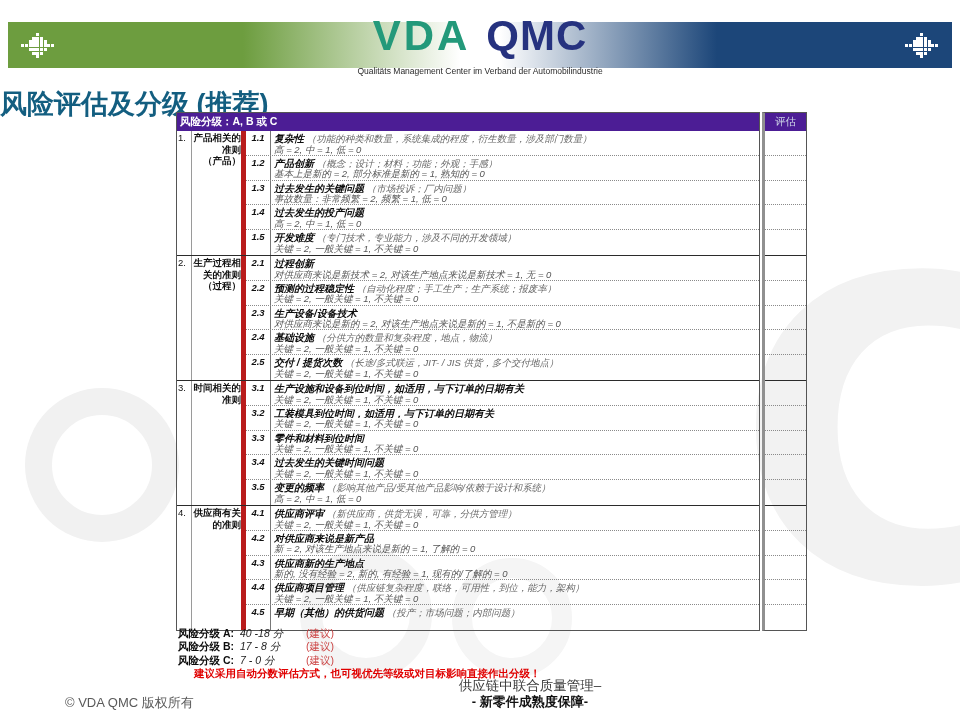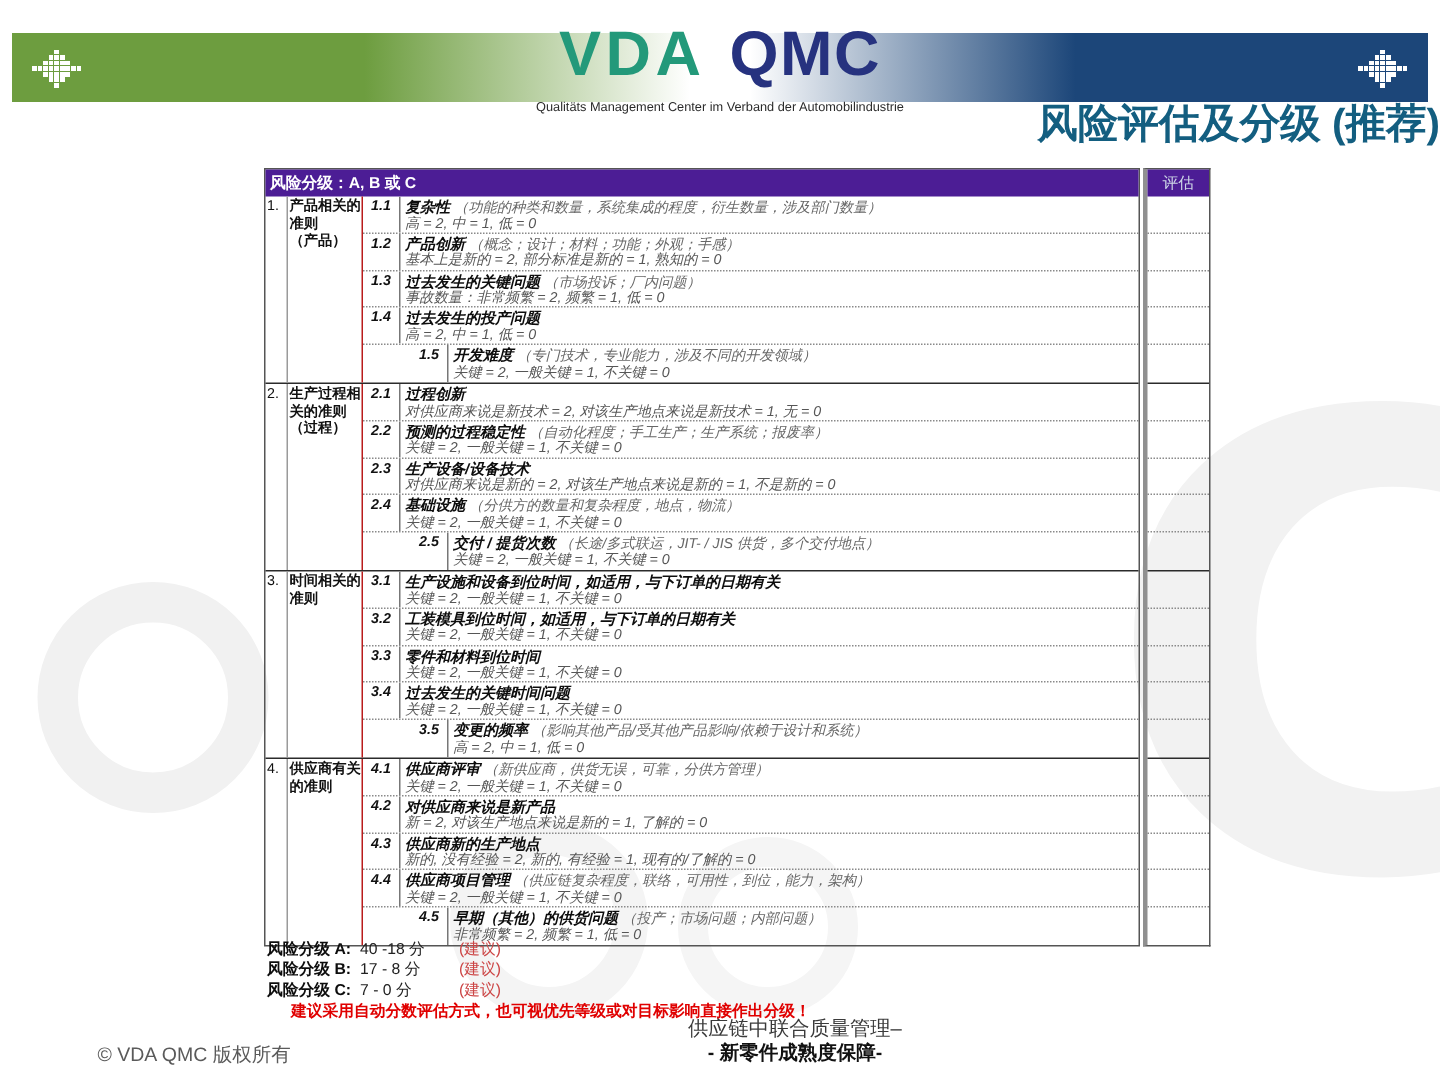--- a/index.html
+++ b/index.html
@@ -20,56 +20,56 @@
   .bar-right{right:8px;width:452px;
     background:linear-gradient(270deg,#1c4679 0%,#1c4679 52%,rgba(28,70,121,0) 100%);}
   .pixel-cross{position:absolute;top:11px;width:40px;height:26px;}
   .bar-left .pixel-cross{left:10px;}
   .bar-right .pixel-cross{right:10px;}
   .logos{position:absolute;left:0;right:0;top:12px;text-align:center;z-index:2;white-space:nowrap;}
   .vda{font-size:42px;font-weight:bold;color:#23997a;letter-spacing:3px;}
   .qmc{font-size:42px;font-weight:900;color:#26327f;letter-spacing:1px;margin-left:16px;margin-top:40px;}
   .logo-subtitle{position:absolute;left:0;right:0;top:66px;text-align:center;
     font-size:8.5px;color:#2a2a2a;z-index:2;}
-  .page-title{position:absolute;left:0;right:0;top:64px;text-align:right;
+  .page-title{position:absolute;left:0;right:0;top:86px;text-align:left;
     font-size:27px;font-weight:bold;color:#135e80;z-index:2;margin:0;}
   
   .risk-table{position:absolute;left:176px;top:112px;z-index:2;display:flex;align-items:stretch;}
   .rt-main{width:582px;border:1px solid #555;}
   .rt-eval{width:41px;margin-left:2px;border:1px solid #555;border-left:3px solid #909090;}
   .rt-head{height:18px;background:#4c1d95;color:#fff;font-size:10.5px;font-weight:bold;
     display:flex;align-items:center;}
   .rt-head-main{padding-left:3px;}
   .rt-head-eval{justify-content:center;color:#cdd5e6;font-weight:normal;}
   .table-section{display:flex;height:124px;border-bottom:1px solid #2b2b2b;}
   .table-section:last-child,.eval-section:last-child{border-bottom:none;}
   .section-number{width:13px;font-size:9.5px;padding-top:1px;text-align:left;
     padding-left:1px;border-right:1px solid #9a9a9a;}
   .section-category{width:48px;font-size:9.5px;font-weight:bold;line-height:11.5px;
-    padding:1px 0 0 1px;border-right:1px solid #b91c1c;white-space:pre-line;}
+    padding:1px 0 0 1px;border-right:5px solid #b91c1c;white-space:pre-line;text-align:right;}
   .section-items{flex:1;display:flex;flex-direction:column;font-style:italic;}
   .criterion-row{height:24.8px;box-sizing:border-box;display:flex;overflow:hidden;
     border-bottom:1px dotted #8a8a8a;}
-  .criterion-row:last-child{border-bottom:none;margin-left:32px;}
+  .criterion-row:last-child{border-bottom:none;}
   .criterion-number{width:25px;font-size:9.5px;font-weight:bold;text-align:center;
     padding-top:1px;border-right:1px solid #777;box-sizing:border-box;}
   .criterion-body{flex:1;padding-left:3px;overflow:hidden;}
   .criterion-title-line{height:12.6px;line-height:12.6px;white-space:nowrap;overflow:hidden;}
   .criterion-title{font-size:10px;font-weight:bold;color:#0d0d0d;}
   .criterion-note{font-size:9.5px;color:#676767;}
   .criterion-score{height:12.2px;line-height:11.8px;font-size:9.5px;color:#565656;
     white-space:nowrap;overflow:hidden;}
   .eval-section{height:124px;border-bottom:1px solid #2b2b2b;display:flex;flex-direction:column;}
   .eval-cell{height:24.8px;box-sizing:border-box;border-bottom:1px dotted #8a8a8a;}
   .eval-cell:last-child{border-bottom:none;}
   
   .grading{position:absolute;left:178px;top:627px;z-index:2;}
   .grade-row{height:13.4px;line-height:13.4px;font-size:10.5px;white-space:nowrap;}
   .grade-label{display:inline-block;width:62px;font-weight:bold;color:#0d0d0d;}
-  .grade-range{display:inline-block;width:66px;color:#222;}
+  .grade-range{display:inline-block;width:66px;color:#222;font-style:italic;}
   .grade-tag{color:#cc4545;}
   .notice{position:absolute;left:194px;top:667px;z-index:3;
     font-size:10.5px;font-weight:bold;color:#e00000;}
   
   .copyright{position:absolute;left:65px;top:694px;font-size:13px;color:#5a5a5a;z-index:2;}
   .slogan{position:absolute;left:380px;top:678px;width:300px;text-align:center;z-index:2;}
   .slogan-l1{font-size:13.5px;color:#3a3a3a;line-height:16px;}
   .slogan-l2{font-size:13px;font-weight:bold;color:#111;line-height:16px;}
 </style>
 </head>
@@ -314,21 +314,20 @@
                 <div class="criterion-number">4.4</div>
                 <div class="criterion-body">
                   <div class="criterion-title-line"><span class="criterion-title">供应商项目管理</span><span class="criterion-note"> （供应链复杂程度，联络，可用性，到位，能力，架构）</span></div>
                   <div class="criterion-score">关键 = 2, 一般关键 = 1, 不关键 = 0</div>
                 </div>
               </div>
               <div class="criterion-row">
                 <div class="criterion-number">4.5</div>
                 <div class="criterion-body">
                   <div class="criterion-title-line"><span class="criterion-title">早期（其他）的供货问题</span><span class="criterion-note"> （投产；市场问题；内部问题）</span></div>
-                  <div class="criterion-score">非常频繁 = 2, 频繁 = 1, 低 = 0</div>
                 </div>
               </div>
             </div>
           </div>
         </div>
     </div>
     <div class="rt-eval">
       <div class="rt-head rt-head-eval">评估</div>
       <div>
           <div class="eval-section">

